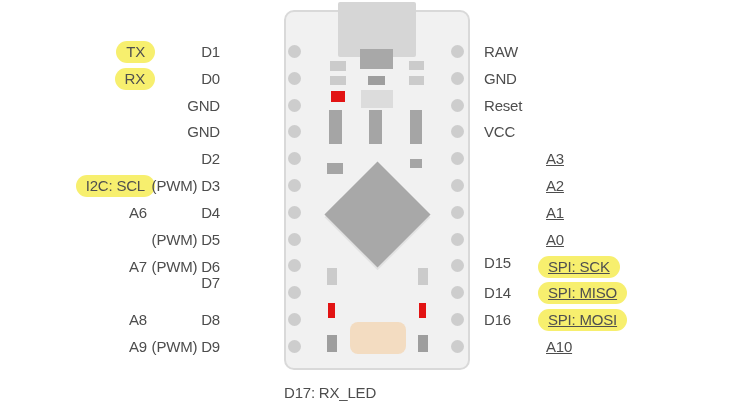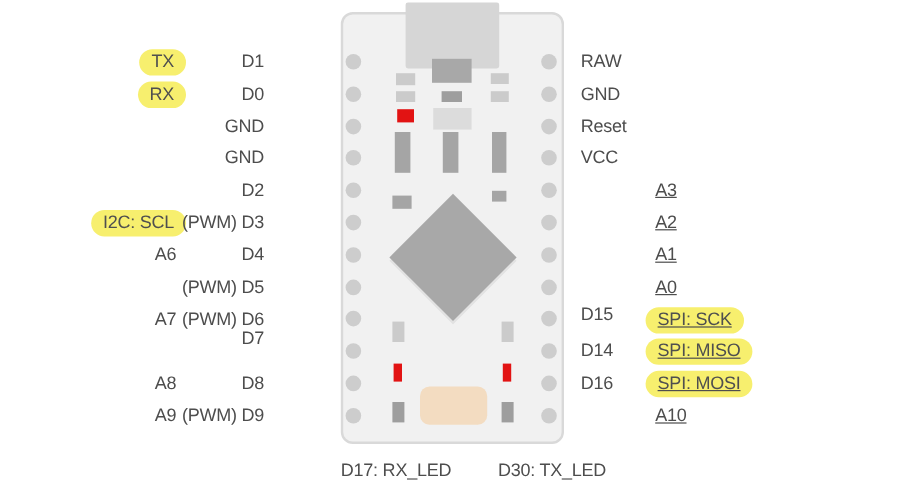--- a/index.html
+++ b/index.html
@@ -133,15 +133,14 @@
   <div class="lbl ro" style="top:148px">A3</div>
   <div class="lbl ro" style="top:175px">A2</div>
   <div class="lbl ro" style="top:202px">A1</div>
   <div class="lbl ro" style="top:229px">A0</div>
   <div class="lbl ro pill" style="top:256px">SPI: SCK</div>
   <div class="lbl ro pill" style="top:309px">SPI: MOSI</div>
   <div class="lbl ro pill" style="top:282px">SPI: MISO</div>
   <div class="lbl ro" style="top:336px">A10</div>
 
   <div class="footer-note fn-left">D17: RX_LED</div>
-  <div class="footer-note fn-right">D30: TX_LED</div>
 
 </div>
 
 </body></html>

